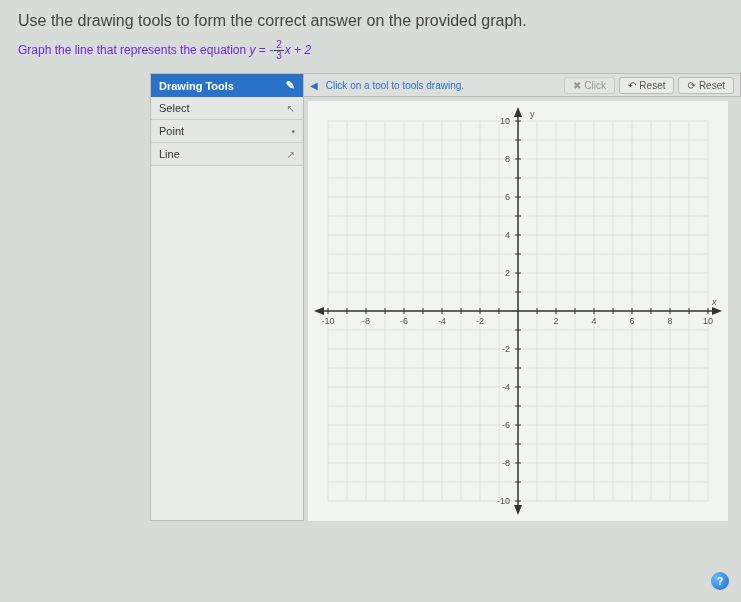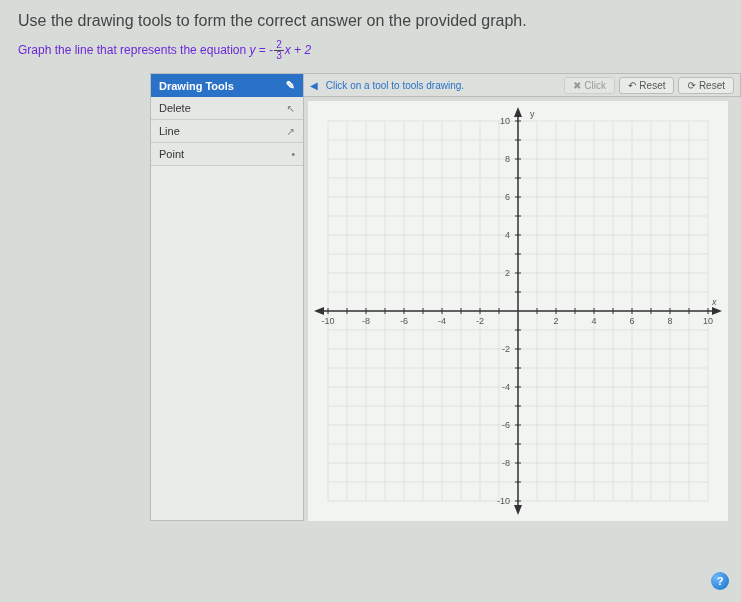--- a/index.html
+++ b/index.html
@@ -133,30 +133,30 @@
   <span> = -</span><span class="fraction"><span class="num">2</span><span class="den">3</span></span><i>x + 2</i>
 </div>
 
 <div class="workspace">
   <div class="tool-panel">
     <div class="tool-header">
       <span>Drawing Tools</span>
       <span class="icon">✎</span>
     </div>
     <div class="tool-row">
-      <span>Delete</span>
+      <span>Select</span>
       <span class="icon">↖</span>
+    </div>
+    <div class="tool-row">
+      <span>Point</span>
+      <span class="icon">•</span>
     </div>
     <div class="tool-row">
       <span>Line</span>
       <span class="icon">↗</span>
-    </div>
-    <div class="tool-row">
-      <span>Point</span>
-      <span class="icon">•</span>
     </div>
   </div>
 
   <div class="graph-area">
     <div class="hint-bar">
       <span class="arrow-left">◀</span>
       <span class="hint-text">Click on a tool to tools drawing.</span>
       <div class="hint-buttons">
         <div class="hint-btn disabled">
           <span>✖</span>

